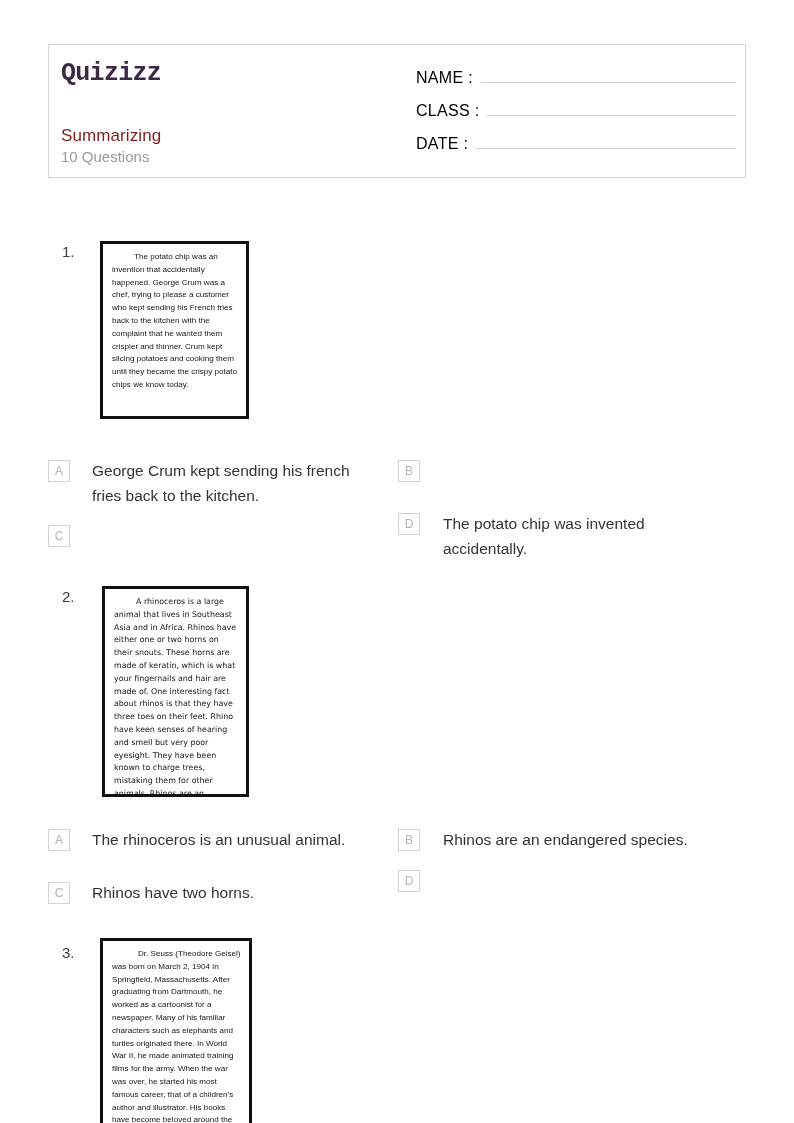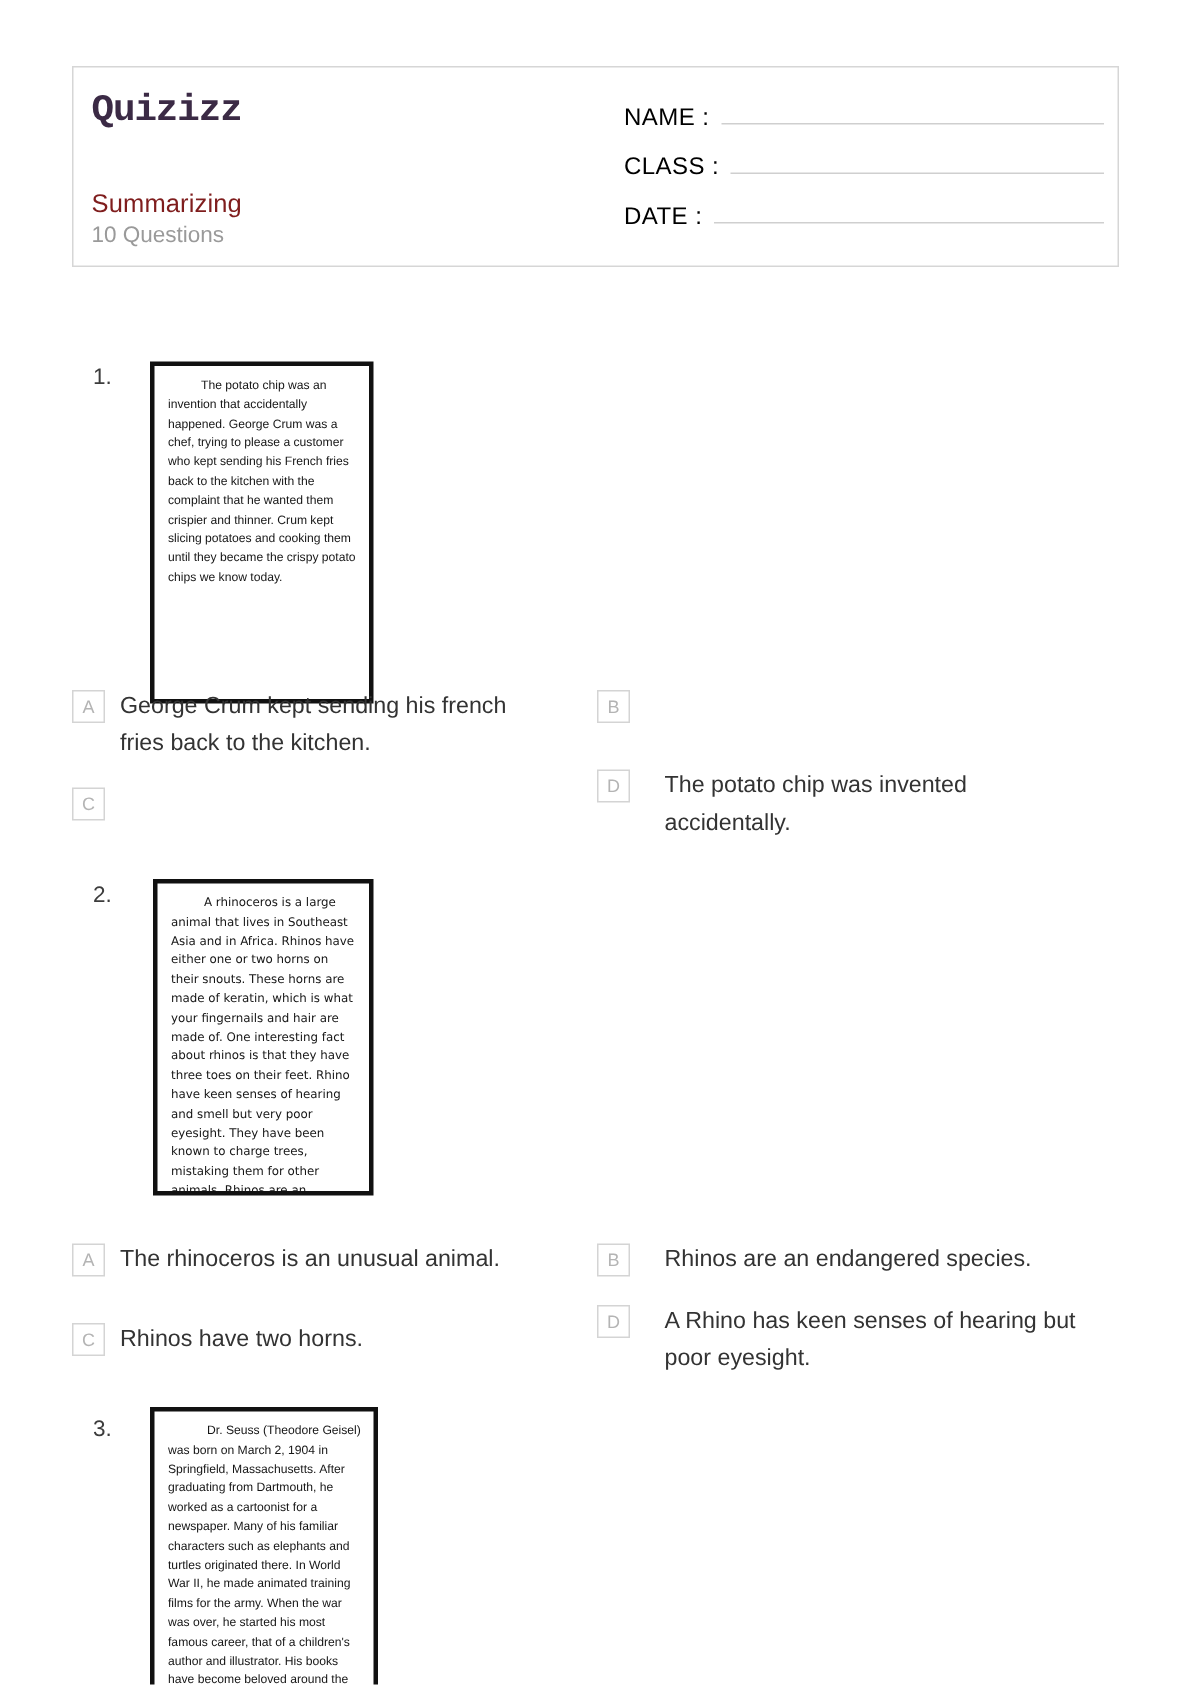--- a/index.html
+++ b/index.html
@@ -118,21 +118,21 @@
     min-width: 22px;
     border: 1px solid #d4d4d4;
     color: #b4b4b4;
     font-size: 12px;
     display: flex;
     align-items: center;
     justify-content: center;
     margin-top: 2px;
   }
   .opt-text {
-    margin-left: 10px;
+    margin-left: 22px;
     font-size: 15.5px;
     line-height: 25px;
     color: #333333;
     max-width: 290px;
   }
 </style>
 </head>
 <body>
 
 <div class="header-card">
@@ -151,21 +151,21 @@
     </div>
     <div class="field-row">
       <span class="field-label">DATE  :</span>
       <span class="field-line"></span>
     </div>
   </div>
 </div>
 
 <div class="question-block">
   <div class="q-number" style="left:62px; top:243px;">1.</div>
-  <div class="passage-box" style="left:100px; top:241px; width:149px; height:228px;">
+  <div class="passage-box" style="left:100px; top:241px; width:149px; height:178px;">
     <div class="passage-text">The potato chip was an invention that accidentally happened. George Crum was a chef, trying to please a customer who kept sending his French fries back to the kitchen with the complaint that he wanted them crispier and thinner. Crum kept slicing potatoes and cooking them until they became the crispy potato chips we know today.</div>
   </div>
 
   <div class="option" style="left:48px; top:458px; width:340px;">
     <span class="opt-letter">A</span>
     <span class="opt-text">George Crum kept sending his french fries back to the kitchen.</span>
   </div>
   <div class="option" style="left:398px; top:458px; width:340px;">
     <span class="opt-letter">B</span>
   </div>
@@ -191,21 +191,20 @@
   <div class="option" style="left:398px; top:827px; width:350px;">
     <span class="opt-letter">B</span>
     <span class="opt-text" style="margin-left:23px; max-width:300px;">Rhinos are an endangered species.</span>
   </div>
   <div class="option" style="left:48px; top:880px; width:340px;">
     <span class="opt-letter">C</span>
     <span class="opt-text">Rhinos have two horns.</span>
   </div>
   <div class="option" style="left:398px; top:868px; width:350px;">
     <span class="opt-letter">D</span>
-    <span class="opt-text" style="margin-left:23px; max-width:300px;">A Rhino has keen senses of hearing but poor eyesight.</span>
   </div>
 </div>
 
 <div class="question-block">
   <div class="q-number" style="left:62px; top:944px;">3.</div>
   <div class="passage-box" style="left:100px; top:938px; width:152px; height:190px;">
     <div class="passage-text" style="text-indent:26px;">Dr. Seuss (Theodore Geisel) was born on March 2, 1904 in Springfield, Massachusetts. After graduating from Dartmouth, he worked as a cartoonist for a newspaper. Many of his familiar characters such as elephants and turtles originated there. In World War II, he made animated training films for the army. When the war was over, he started his most famous career, that of a children's author and illustrator. His books have become beloved around the world. Theodore Seuss Geisel</div>
   </div>
 </div>
 

